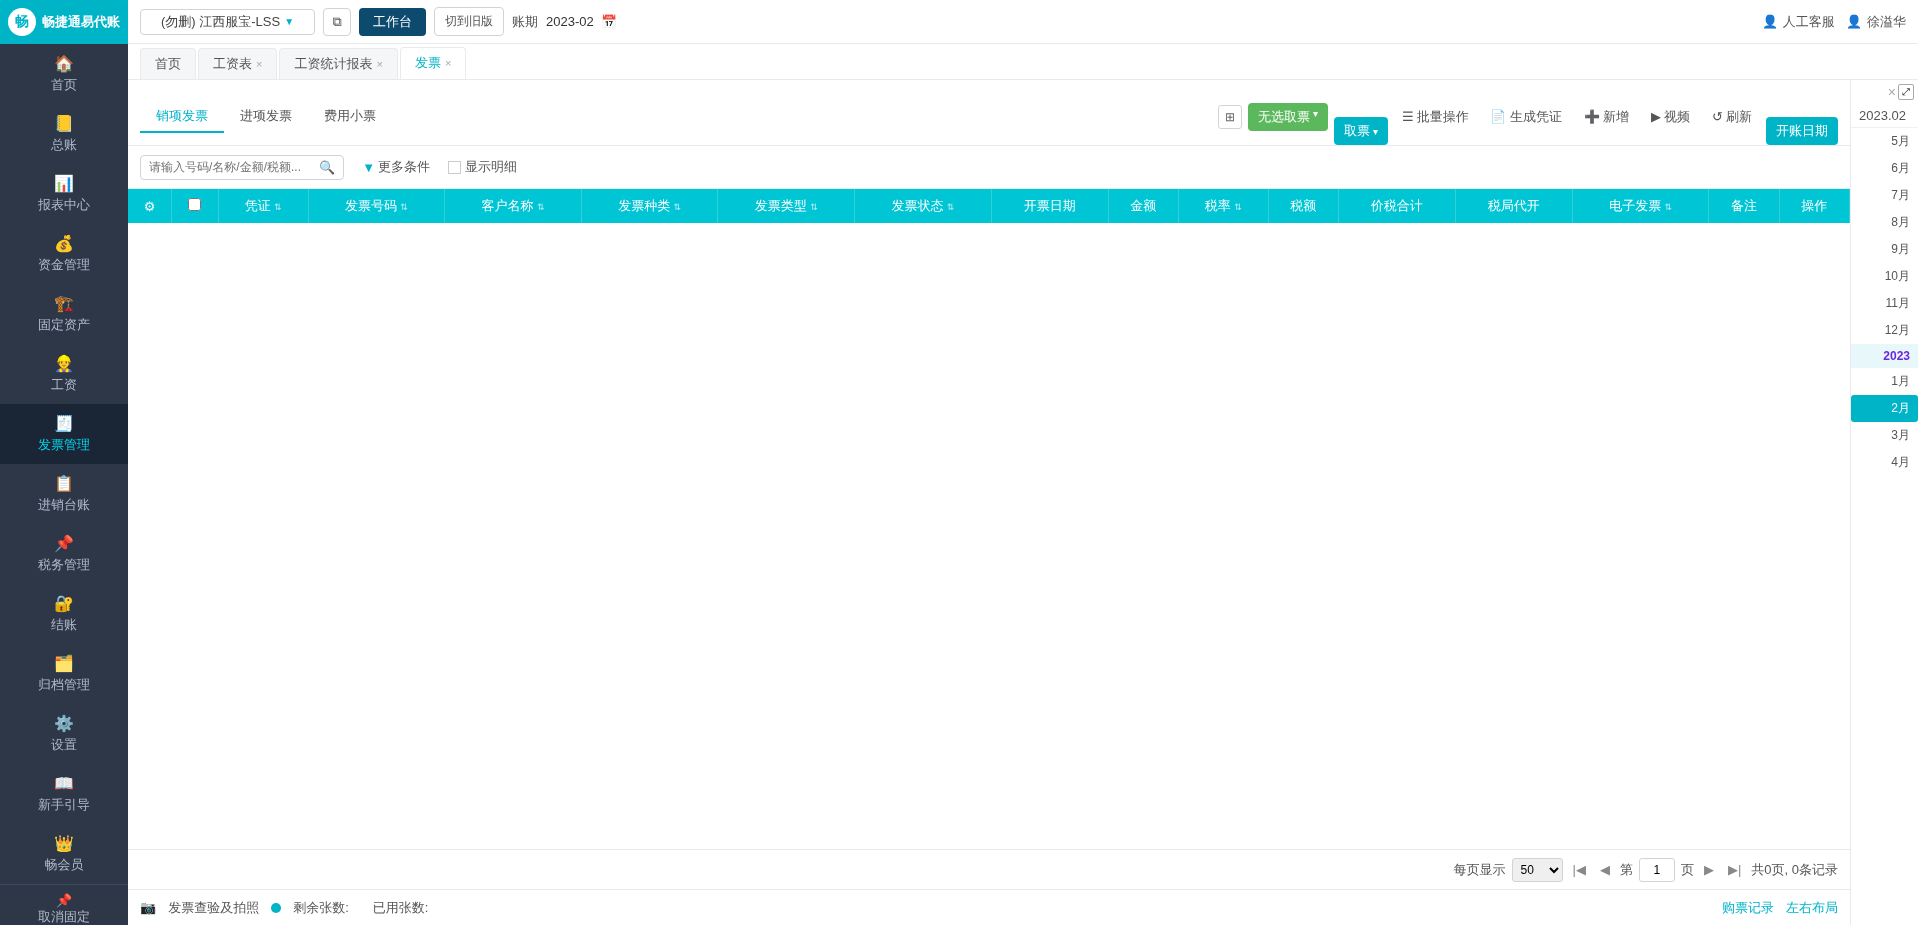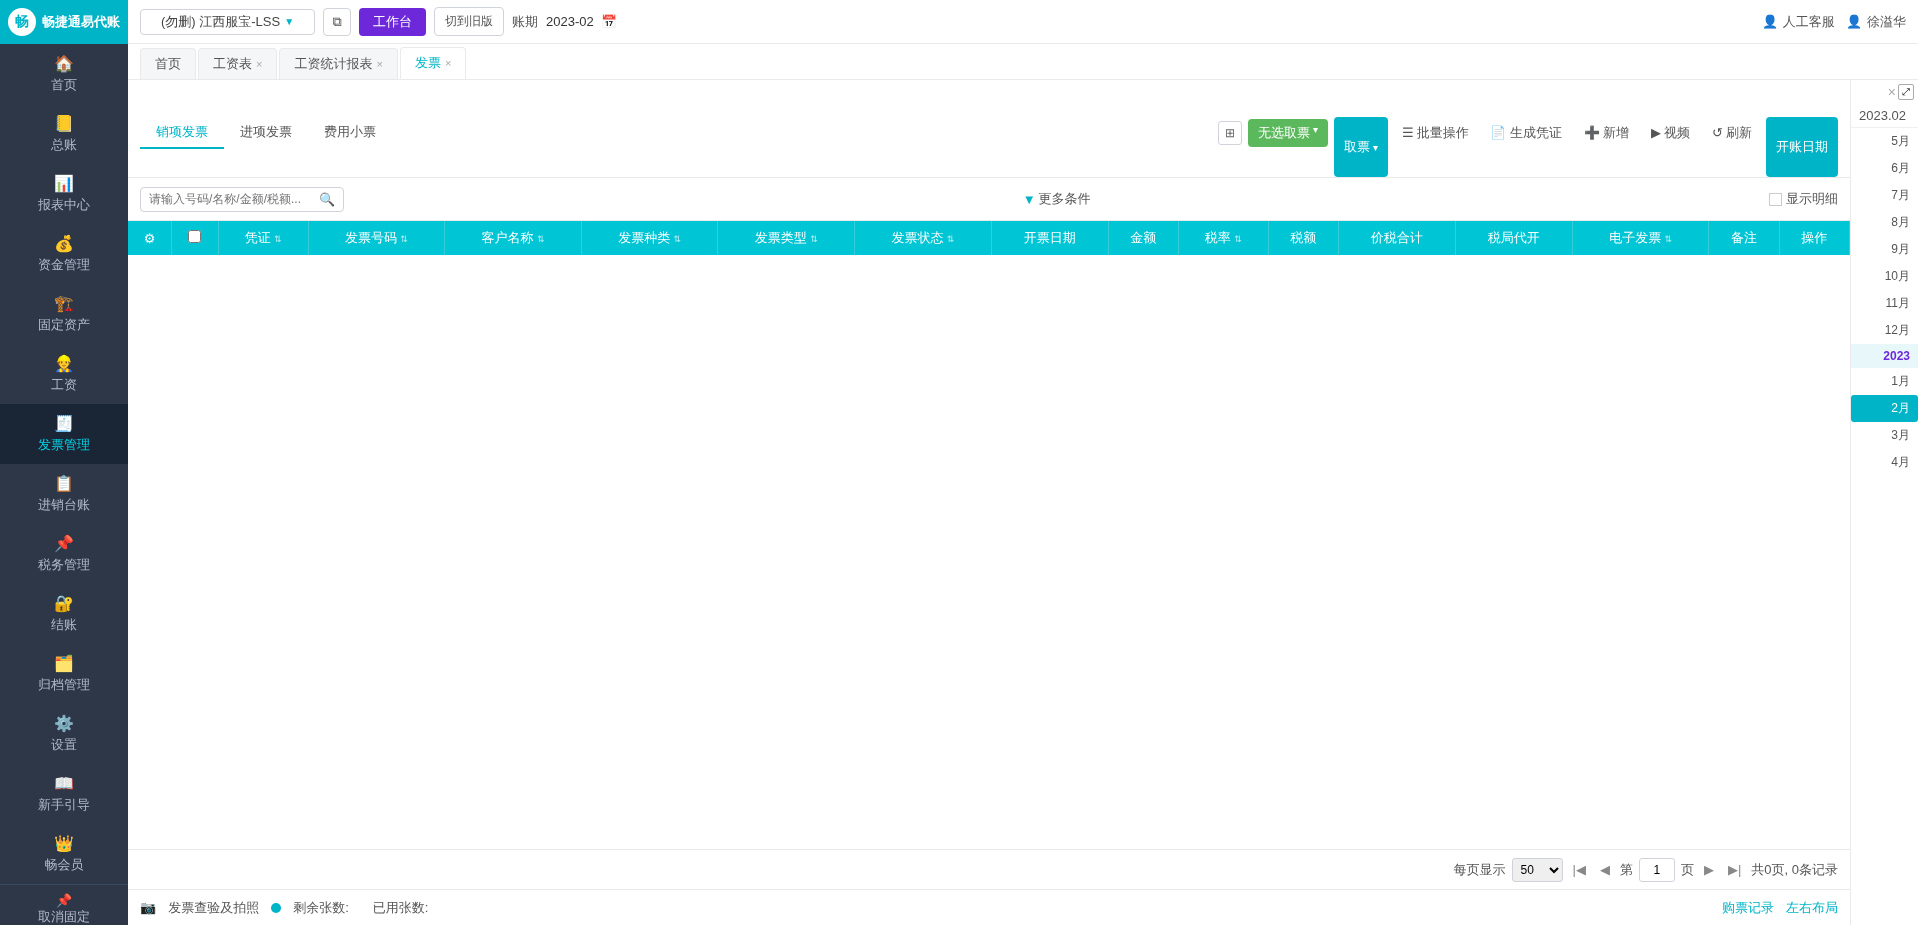--- a/index.html
+++ b/index.html
@@ -67,21 +67,21 @@
       border: 1px solid #d0d4da; border-radius: 4px; padding: 3px 20px;
       cursor: pointer; background: white; font-size: 12px; color: #444;
     }
     .company-selector .arrow { color: #00b4c8; font-size: 10px; }
     .copy-btn {
       width: 28px; height: 28px; border: 1px solid #d0d4da; border-radius: 4px;
       display: flex; align-items: center; justify-content: center; cursor: pointer;
       background: white; color: #555; font-size: 14px;
     }
     .workbench-btn {
-      background: #6d28d9; color: white; border: none; border-radius: 4px;
+      background: #0c4a6e; color: white; border: none; border-radius: 4px;
       padding: 5px 14px; cursor: pointer; font-size: 13px;
     }
     .switch-btn {
       background: white; color: #555; border: 1px solid #d0d4da; border-radius: 4px;
       padding: 5px 10px; cursor: pointer; font-size: 12px;
     }
     .period-label { font-size: 13px; color: #555; }
     .period-value { font-size: 13px; color: #333; font-weight: 500; }
     .period-icon { color: #00b4c8; cursor: pointer; }
     .header-right { margin-left: auto; display: flex; align-items: center; gap: 12px; }
@@ -137,30 +137,29 @@
     }
     .sub-tab.active { color: #00b4c8; border-bottom: 2px solid #00b4c8; }
     .sub-tabs-right { margin-left: auto; display: flex; align-items: center; gap: 6px; }
 
     
     .toolbar {
       display: flex; align-items: center; gap: 12px;
       padding: 8px 12px;
       flex-shrink: 0;
       border-bottom: 1px solid #e8eaec;
-      justify-content: space-between;
     }
     .btn-green {
       background: #5cb85c; color: white; border: none; border-radius: 4px;
       padding: 5px 10px; cursor: pointer; font-size: 12px;
       display: flex; gap: 3px;
     }
     .btn-cyan {
       background: #00b4c8; color: white; border: none; border-radius: 4px;
-      padding: 21px 10px; cursor: pointer; font-size: 12px;
+      padding: 5px 10px; cursor: pointer; font-size: 12px;
       display: flex; align-items: center; gap: 3px; margin-top: 29px;
     }
     .btn-text {
       background: none; border: none; color: #555;
       padding: 5px 8px; cursor: pointer; font-size: 12px;
       display: flex; align-items: center; gap: 3px;
     }
     .btn-arrow { font-size: 10px; }
     .search-box {
       display: flex; align-items: center;

